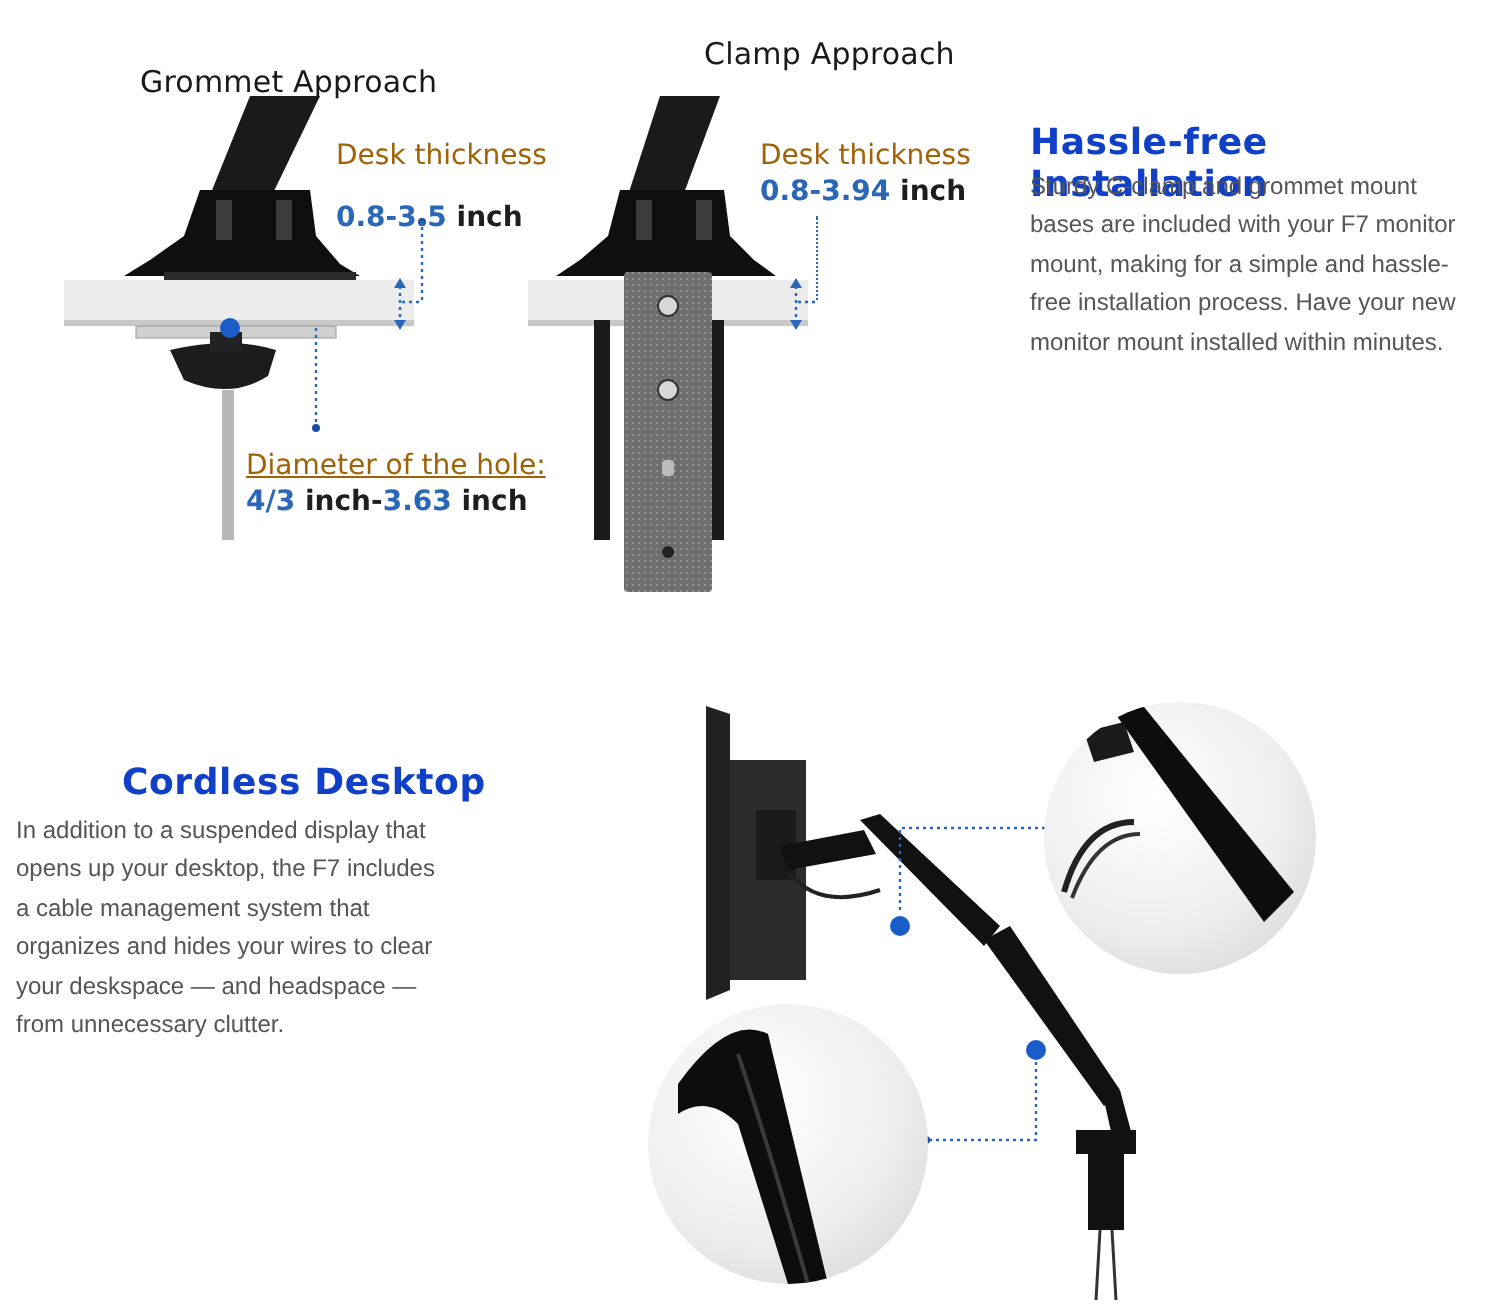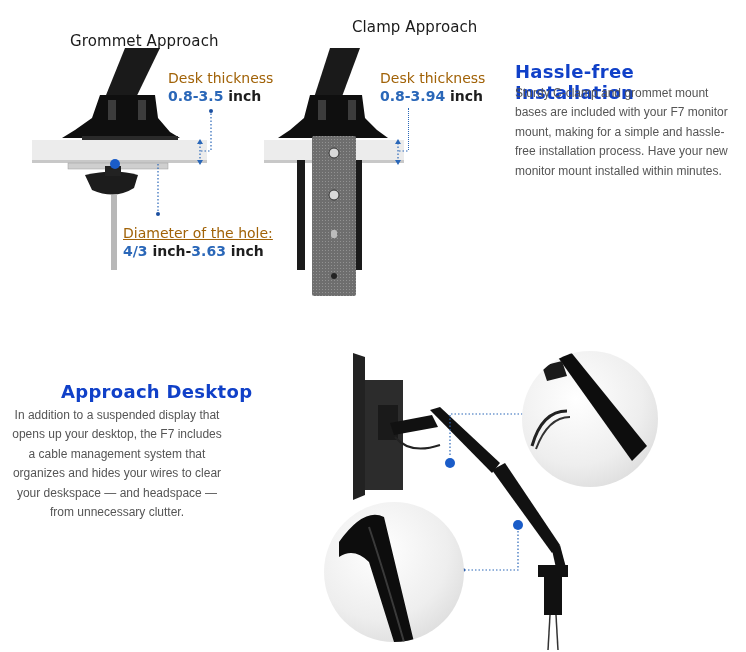--- a/index.html
+++ b/index.html
@@ -46,21 +46,21 @@
     <line x1="170" y1="103" x2="170" y2="121" stroke="#2a67b8" stroke-width="1.2" stroke-dasharray="1.5,2"></line>
     <polygon points="167,104 173,104 170,99" fill="#2a67b8"></polygon>
     <polygon points="167,120 173,120 170,125" fill="#2a67b8"></polygon>
     <line x1="171" y1="111" x2="181" y2="111" stroke="#2a67b8" stroke-width="1.2" stroke-dasharray="1.5,2"></line>
     <line x1="181" y1="70" x2="181" y2="111" stroke="#2a67b8" stroke-width="1.2" stroke-dasharray="1.5,2"></line>
     <circle cx="181" cy="71" r="2" fill="#1a4fa0"></circle>
   </svg>
 </div>
 
 <div class="abs spec-label" style="left:168px; top:69px;">Desk thickness</div>
-<div class="abs spec-val" style="left:168px; top:87px;text-align:center;"><span class="blue">0.8-3.5</span><span> inch</span></div>
+<div class="abs spec-val" style="left:168px; top:100px;text-align:center;"><span class="blue">0.8-3.5</span><span> inch</span></div>
 
 <div class="abs spec-label" style="left:123px; top:224px;text-decoration:underline;">Diameter of the hole:</div>
 <div class="abs spec-val" style="left:123px; top:242px;"><span class="blue">4/3</span><span> inch-</span><span class="blue">3.63</span><span> inch</span></div>
 
 <div class="abs diag-title" style="left:308px; top:18px;margin-left:44px;">Clamp Approach</div>
 
 <div class="abs" style="left:262px; top:40px; width:150px; height:260px;">
   <svg width="150" height="260" viewBox="0 0 150 260">
     <path d="M68 8 L98 8 L75 70 L48 70 Z" fill="#1a1a1a"></path>
     <path d="M48 55 L100 55 L103 78 L115 90 L126 98 L16 98 L28 90 L42 78 Z" fill="#0f0f0f"></path>
@@ -91,22 +91,22 @@
   </svg>
 </div>
 <div class="abs" style="left:408px; top:108px; width:0; height:42px; border-left:1.2px dotted #2a67b8;"></div>
 
 <div class="abs spec-label" style="left:380px; top:69px;">Desk thickness</div>
 <div class="abs spec-val" style="left:380px; top:87px;"><span class="blue">0.8-3.94</span><span> inch</span></div>
 
 <div class="abs feat-title" style="left:515px; top:61px;">Hassle-free Installation</div>
 <div class="abs feat-body" style="left:515px; top:84px; width:228px;">Sturdy C-clamp and grommet mount bases are included with your F7 monitor mount, making for a simple and hassle-free installation process. Have your new monitor mount installed within minutes.</div>
 
-<div class="abs feat-title" style="left:61px; top:381px;">Approach Desktop</div>
-<div class="abs feat-body" style="left:8px; top:406px; width:218px; text-align:center;">In addition to a suspended display that opens up your desktop, the F7 includes a cable management system that organizes and hides your wires to clear your deskspace — and headspace — from unnecessary clutter.</div>
+<div class="abs feat-title" style="left:61px; top:381px;">Cordless Desktop</div>
+<div class="abs feat-body" style="left:8px; top:406px; width:218px; text-align:left;">In addition to a suspended display that opens up your desktop, the F7 includes a cable management system that organizes and hides your wires to clear your deskspace — and headspace — from unnecessary clutter.</div>
 
 <div class="abs" style="left:320px; top:345px; width:420px; height:305px;">
   <svg width="420" height="305" viewBox="0 0 420 305">
 
     <path d="M33 8 L45 12 L45 150 L33 155 Z" fill="#222"></path>
     <rect x="45" y="35" width="38" height="110" fill="#2c2c2c"></rect>
     <rect x="58" y="60" width="20" height="35" fill="#1a1a1a"></rect>
 
     <path d="M110 65 L120 62 L180 118 L172 128 Z" fill="#111"></path>
     <path d="M70 78 L112 70 L118 82 L74 90 Z" fill="#111"></path>

